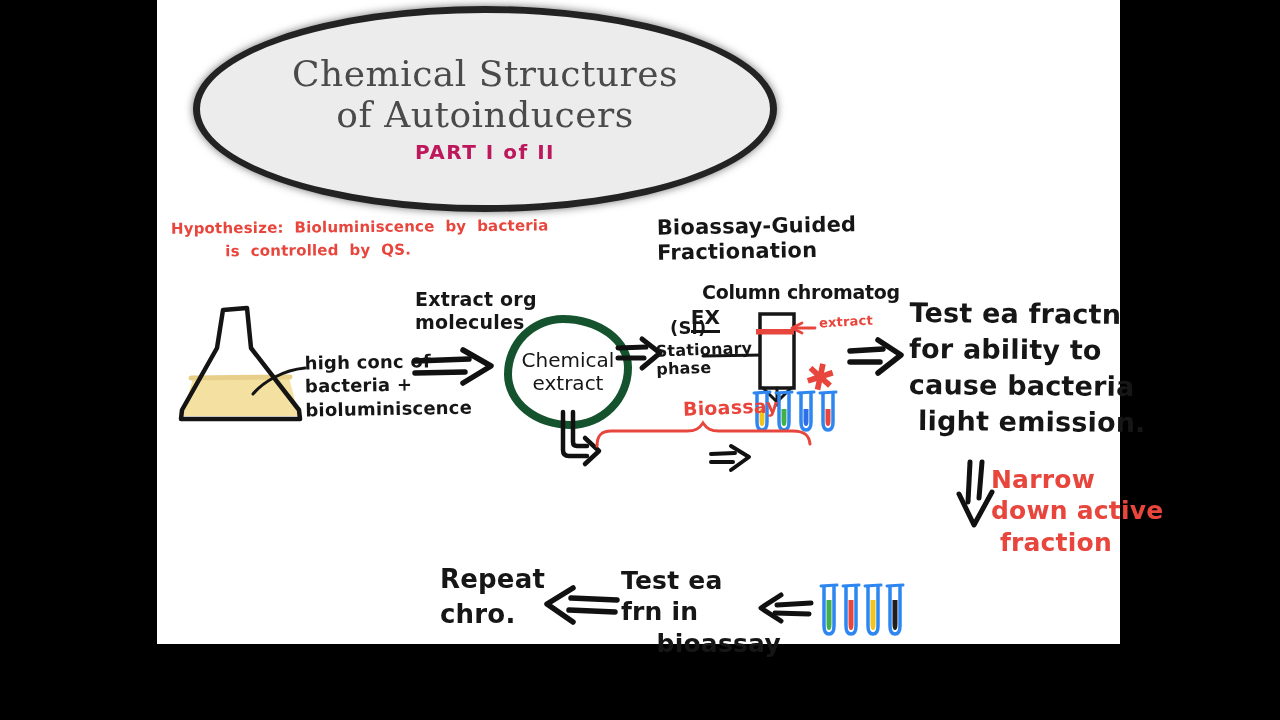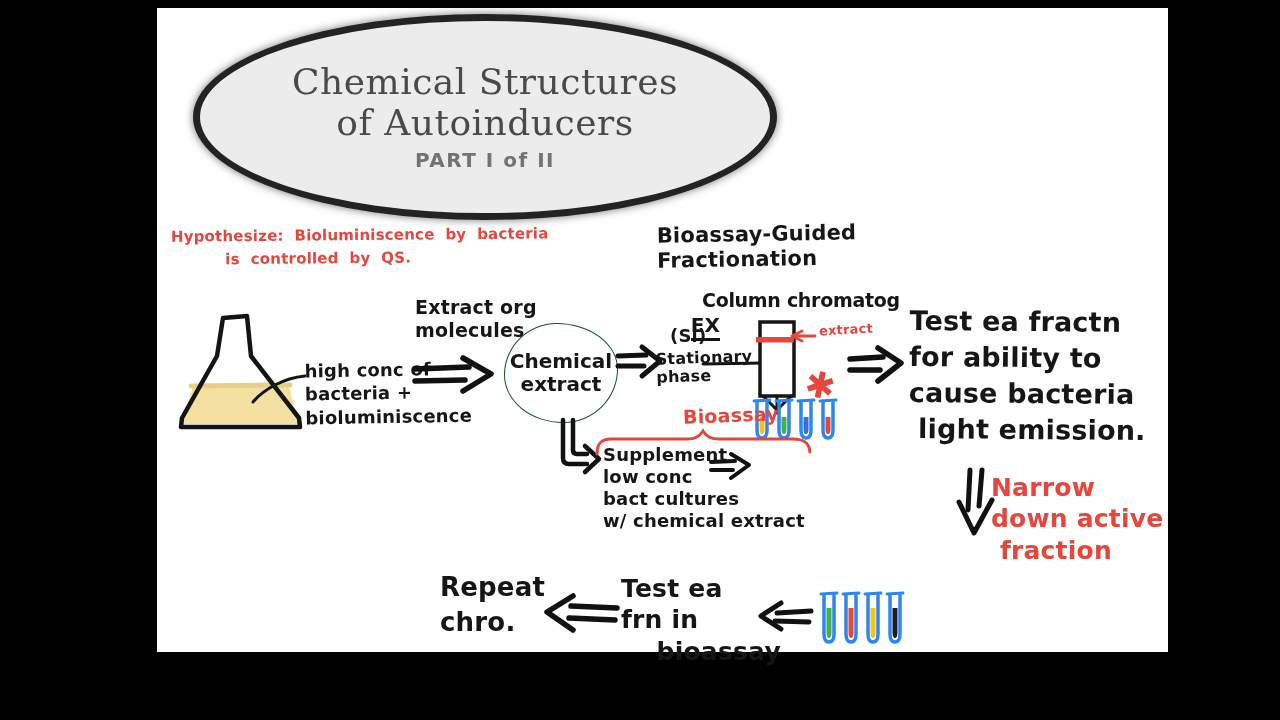--- a/index.html
+++ b/index.html
@@ -1,45 +1,45 @@
 <!DOCTYPE html>
 <html><head>
 <meta charset="utf-8">
 <style>
   html,body{margin:0;padding:0;}
   body{
     width:1280px;height:720px;position:relative;overflow:hidden;
     background:#000;font-family:"DejaVu Sans",sans-serif;
   }
-  .stage{position:absolute;left:157px;top:8px;width:963px;height:644px;background:#ffffff;padding-left:48px;}
+  .stage{position:absolute;left:157px;top:0;width:963px;height:644px;background:#ffffff;}
   .abs{position:absolute;}
   .hw{
     position:absolute;font-family:"DejaVu Sans",sans-serif;font-weight:700;
     color:#161616;white-space:pre;line-height:1.25;letter-spacing:0.2px;
   }
   .red{color:#e8453c;}
   .title-ellipse{
     position:absolute;left:36px;top:6px;width:570px;height:192px;
     background:#ececec;border:7px solid #232323;border-radius:50%;
     box-shadow:0 0 9px rgba(0,0,0,0.55);
     display:flex;flex-direction:column;align-items:center;justify-content:center;
   }
   .title-line{
     font-family:"DejaVu Serif",serif;font-size:36px;color:#4a4a4a;
     line-height:1.12;letter-spacing:0.5px;
   }
   .title-part{
     margin-top:5px;font-family:"DejaVu Sans",sans-serif;font-weight:700;
-    font-size:20px;color:#737373;letter-spacing:1.5px;text-align:center;
+    font-size:20px;color:#be185d;letter-spacing:1.5px;text-align:center;
   }
   .circle-node{
     position:absolute;left:347px;top:315px;width:112px;height:98px;
-    border:1px solid #14532d;border-radius:46% 54% 48% 52% / 52% 46% 54% 48%;
+    border:8px solid #14532d;border-radius:46% 54% 48% 52% / 52% 46% 54% 48%;
     display:flex;align-items:center;justify-content:center;text-align:center;
-    font-weight:700;font-size:20px;line-height:1.15;color:#161616;white-space:pre;
+    font-weight:400;font-size:20px;line-height:1.15;color:#161616;white-space:pre;
   }
   .ex-underline{border-bottom:3px solid #141414;padding-bottom:1px;}
   svg{display:block;overflow:visible;}
 </style>
 </head>
 <body>
 
 <div class="stage">
 
   <div class="title-ellipse">
@@ -203,24 +203,20 @@
     <path d="M20,2 L20,32 Q20,36 24,36 L34,36" fill="none" stroke="#111" stroke-width="4.5" stroke-linecap="round"></path>
     <path d="M32,28 L46,41 L32,54" fill="none" stroke="#111" stroke-width="4.5" stroke-linecap="round" stroke-linejoin="round"></path>
   </svg>
 
   <div class="hw red" style="left:526px;top:396px;font-size:19px;transform:rotate(-2deg);">Bioassay</div>
 
   <svg class="abs" style="left:438px;top:422px;" width="218" height="26" viewBox="0 0 218 26">
     <path d="M2,24 C2,12 8,9 16,9 L92,9 C100,9 104,7 108,1 C112,7 116,9 124,9 L198,9 C208,9 214,12 215,22" fill="none" stroke="#e8453c" stroke-width="3" stroke-linecap="round"></path>
   </svg>
 
-  <div class="hw" style="left:446px;top:436px;font-size:18px;line-height:1.22;">Supplement
-low conc
-bact cultures
-w/ chemical extract</div>
 
   <svg class="abs" style="left:552px;top:443px;" width="46" height="32" viewBox="0 0 46 32">
     <path d="M2,11 L26,10" fill="none" stroke="#111" stroke-width="4" stroke-linecap="round"></path>
     <path d="M2,19 L24,19" fill="none" stroke="#111" stroke-width="4" stroke-linecap="round"></path>
     <path d="M22,3 L40,14 L22,27" fill="none" stroke="#111" stroke-width="4" stroke-linecap="round" stroke-linejoin="round"></path>
   </svg>
 
 
 </div>
 

